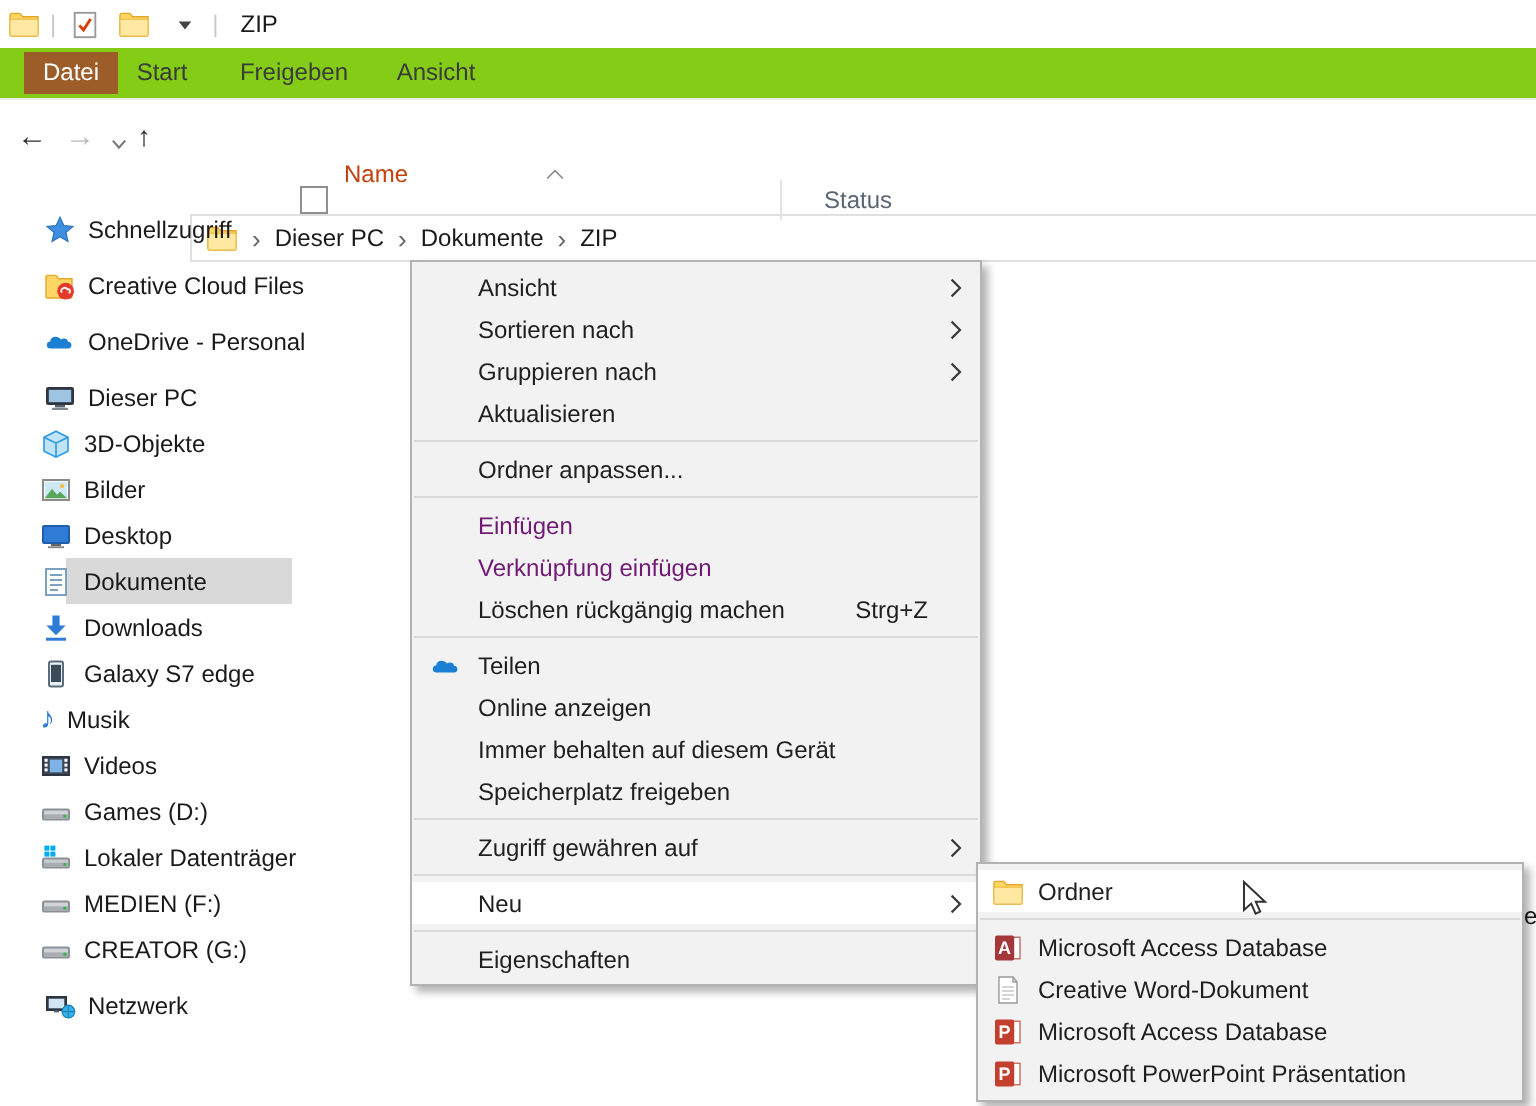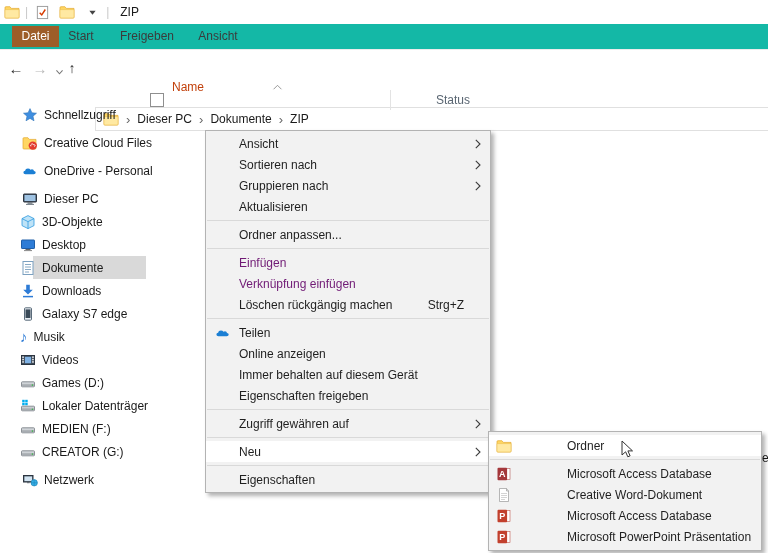--- a/index.html
+++ b/index.html
@@ -11,21 +11,21 @@
 
   
   .titlebar{position:absolute;top:0;left:0;right:0;height:24px;display:flex;align-items:center;}
   .titlebar .appicon{margin-left:4px;}
   .tb-sep{color:#c9c9c9;margin:0 5px;font-size:12px;}
   .qat{display:flex;align-items:center;gap:7px;}
   .qat-btn{display:inline-flex;align-items:center;justify-content:center;width:18px;height:18px;}
   .win-title{margin-left:6px;color:#1a1a1a;}
 
   
-  .tabsrow{position:absolute;top:24px;left:0;right:0;height:25px;border-bottom:1px solid #ececec;background:#14b8a6;}
+  .tabsrow{position:absolute;top:24px;left:0;right:0;height:25px;border-bottom:1px solid #ececec;background:#84cc16;}
   .tab{position:absolute;top:2px;height:21px;line-height:21px;text-align:center;color:#3b3b3b;}
   .tab.active{background:#9d5d28;color:#ffffff;}
   .tab-0{left:12px;width:47px;}
   .tab-1{left:62px;width:38px;}
   .tab-2{left:110px;width:74px;}
   .tab-3{left:190px;width:56px;}
 
   
   .navrow{position:absolute;top:50px;left:0;right:0;height:36px;background:#fff;}
   .nav-btn{position:absolute;top:8px;width:20px;height:20px;display:flex;align-items:center;justify-content:center;}
@@ -37,21 +37,21 @@
               background:#fff;display:flex;align-items:center;}
   .addressbox .icn{margin-left:7px;}
   .crumb-sep{color:#666;margin:0 7px;font-size:13px;line-height:1;}
   .crumb{color:#1a1a1a;white-space:nowrap;}
 
   
   .hdr-check{position:absolute;left:150px;top:93px;width:12px;height:12px;border:1px solid #8f8f8f;background:#fff;}
   .hdr-name{position:absolute;left:172px;top:80px;color:#c2410c;}
   .hdr-sort{position:absolute;left:272px;top:84px;}
   .hdr-sepline{position:absolute;left:390px;top:90px;width:1px;height:20px;background:#e3e3e3;}
-  .hdr-status{position:absolute;left:412px;top:93px;color:#5a6672;margin-left:24px;}
+  .hdr-status{position:absolute;left:412px;top:93px;color:#5a6672;}
 
   
   .sidebar{position:absolute;top:103px;left:0;width:147px;}
   .side-row{position:relative;height:23px;display:flex;align-items:center;white-space:nowrap;}
   .side-row .icn{margin-right:6px;}
   .side-row.lv0{padding-left:22px;}
   .side-row.lv1{padding-left:20px;}
   .side-row.gap{margin-top:5px;}
   .side-row.selected::before{content:"";position:absolute;left:33px;right:1px;top:0;bottom:0;background:#d9d9d9;z-index:0;}
   .side-row>*{position:relative;z-index:1;}
@@ -63,21 +63,21 @@
   .menu-item{position:relative;height:21px;display:flex;align-items:center;}
   .menu-item .gutter{width:33px;display:flex;align-items:center;justify-content:center;}
   .menu-item .mlabel{flex:1;color:#1f1f1f;}
   .menu-item.disabled .mlabel{color:#701a75;}
   .menu-item.hl{background:#ffffff;}
   .menu-item .shortcut{position:absolute;right:26px;color:#1f1f1f;}
   .menu-item .sub-arrow{position:absolute;right:9px;top:6px;}
   .menu-sep{height:1px;background:#d9d9d9;margin:3px 1px;}
   .sub-item{position:relative;height:21px;display:flex;align-items:center;}
   .sub-item .icn{margin-left:7px;margin-right:7px;}
-  .sub-item .mlabel{color:#1f1f1f;white-space:nowrap;margin-left:48px;}
+  .sub-item .mlabel{color:#1f1f1f;white-space:nowrap;}
   .sub-item.hl{background:#ffffff;}
 
   .cursor{position:absolute;left:621px;top:440px;z-index:20;}
   .edge-frag{position:absolute;left:762px;top:451px;color:#1a1a1a;z-index:1;}
 </style>
 </head>
 <body>
 
 <div class="screen">
 
@@ -222,20 +222,31 @@
           <svg width="16" height="16" viewBox="0 0 16 16">
             <path d="M8 1.6 14 4.6v7L8 14.6l-6-3v-7z" fill="#bfe3f7" stroke="#2e9ae0" stroke-width="0.8"></path>
             <path d="M2 4.6 8 7.6l6-3M8 7.6v7" stroke="#2e9ae0" stroke-width="0.8" fill="none"></path>
           </svg>
         </span>
         <span>3D-Objekte</span>
       </div>
       <div class="side-row lv1">
         <span class="icn">
           <svg width="16" height="16" viewBox="0 0 16 16">
+            <rect x="1.5" y="3" width="13" height="10" fill="#fff" stroke="#8a8a8a"></rect>
+            <rect x="2.4" y="3.9" width="11.2" height="8.2" fill="#cde9f5"></rect>
+            <path d="M2.4 12.1 6 7.4l2.5 3 1.5-1.5 3.6 3.2z" fill="#57a65a"></path>
+            <circle cx="11" cy="6" r="1.1" fill="#f2c14e"></circle>
+          </svg>
+        </span>
+        <span>Bilder</span>
+      </div>
+      <div class="side-row lv1">
+        <span class="icn">
+          <svg width="16" height="16" viewBox="0 0 16 16">
             <rect x="1.5" y="3" width="13" height="8.5" rx="0.6" fill="#2e7cd6" stroke="#1f5ea8"></rect>
             <rect x="5.5" y="12" width="5" height="1" fill="#666"></rect>
             <rect x="4" y="13.1" width="8" height="1" fill="#888"></rect>
           </svg>
         </span>
         <span>Desktop</span>
       </div>
       <div class="side-row lv1 selected">
         <span class="icn">
           <svg width="16" height="16" viewBox="0 0 16 16">
@@ -411,21 +422,21 @@
       <div class="menu-item">
         <span class="gutter"></span>
         <span class="mlabel">Online anzeigen</span>
       </div>
       <div class="menu-item">
         <span class="gutter"></span>
         <span class="mlabel">Immer behalten auf diesem Gerät</span>
       </div>
       <div class="menu-item">
         <span class="gutter"></span>
-        <span class="mlabel">Eigenschaften freigeben</span>
+        <span class="mlabel">Speicherplatz freigeben</span>
       </div>
       <div class="menu-sep"></div>
       <div class="menu-item">
         <span class="gutter"></span>
         <span class="mlabel">Zugriff gewähren auf</span>
         <span class="sub-arrow icn">
           <svg width="6" height="10" viewBox="0 0 6 10">
             <path d="M0.8 0.8 5 5 0.8 9.2" stroke="#3b3b3b" stroke-width="1.1" fill="none"></path>
           </svg>
         </span>

